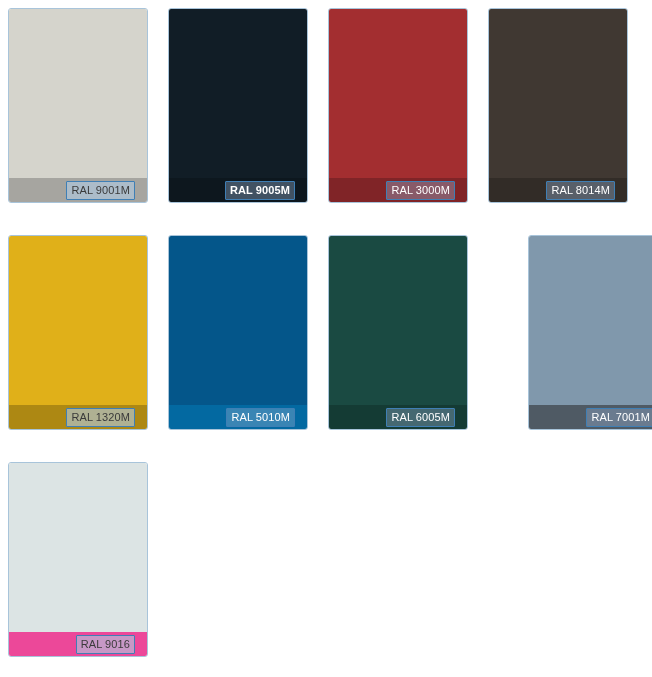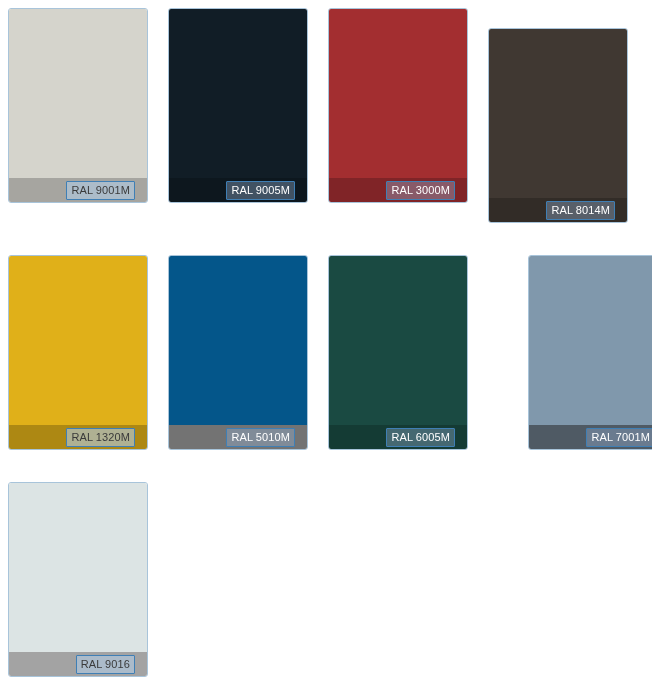--- a/index.html
+++ b/index.html
@@ -79,59 +79,59 @@
 
 <div id="swatch-grid">
     <div class="swatch-card" style="border-color: rgb(168, 196, 218);">
       <div class="swatch-color" style="background: rgb(213, 212, 204);"></div>
       <div class="swatch-footer" style="background: rgb(166, 165, 160);">
         <span class="swatch-label on-light" style="border-color: rgb(63, 127, 181);">RAL 9001M</span>
       </div>
     </div>
     <div class="swatch-card" style="border-color: rgb(168, 196, 218);">
       <div class="swatch-color" style="background: rgb(17, 29, 38);"></div>
-      <div class="swatch-footer" style="background: rgb(13, 23, 30);">
+      <div class="swatch-footer" style="background: rgb(13, 23, 30); font-weight: bold;">
         <span class="swatch-label on-dark" style="border-color: rgb(63, 127, 181);">RAL 9005M</span>
       </div>
     </div>
     <div class="swatch-card" style="border-color: rgb(168, 196, 218);">
       <div class="swatch-color" style="background: rgb(163, 46, 48);"></div>
       <div class="swatch-footer" style="background: rgb(128, 36, 39); padding-left: 21px;">
         <span class="swatch-label on-dark" style="border-color: rgb(63, 127, 181);">RAL 3000M</span>
       </div>
     </div>
-    <div class="swatch-card" style="border-color: rgb(168, 196, 218); margin-top: 20px;">
+    <div class="swatch-card" style="border-color: rgb(168, 196, 218);">
       <div class="swatch-color" style="background: rgb(64, 56, 50);"></div>
       <div class="swatch-footer" style="background: rgb(50, 44, 39);">
         <span class="swatch-label on-dark" style="border-color: rgb(63, 127, 181);">RAL 8014M</span>
       </div>
     </div>
     <div class="swatch-card" style="border-color: rgb(168, 196, 218);">
       <div class="swatch-color" style="background: rgb(224, 176, 25);"></div>
       <div class="swatch-footer" style="background: rgb(173, 136, 19);">
         <span class="swatch-label on-light" style="border-color: rgb(63, 127, 181);">RAL 1320M</span>
       </div>
     </div>
     <div class="swatch-card" style="border-color: rgb(168, 196, 218);">
       <div class="swatch-color" style="background: rgb(4, 86, 138);"></div>
-      <div class="swatch-footer" style="background: #737373;">
+      <div class="swatch-footer" style="background: #0369a1;">
         <span class="swatch-label on-dark" style="border-color: rgb(63, 127, 181);">RAL 5010M</span>
       </div>
     </div>
     <div class="swatch-card" style="border-color: rgb(168, 196, 218);">
       <div class="swatch-color" style="background: rgb(26, 74, 66);"></div>
       <div class="swatch-footer" style="background: rgb(20, 59, 52);">
         <span class="swatch-label on-dark" style="border-color: rgb(63, 127, 181);">RAL 6005M</span>
       </div>
     </div>
     <div class="swatch-card" style="border-color: rgb(168, 196, 218); margin-left: 40px;">
       <div class="swatch-color" style="background: rgb(128, 152, 172);"></div>
       <div class="swatch-footer" style="background: rgb(79, 90, 100);">
         <span class="swatch-label on-dark" style="border-color: rgb(63, 127, 181);">RAL 7001M</span>
       </div>
     </div>
     <div class="swatch-card" style="border-color: rgb(168, 196, 218);">
       <div class="swatch-color" style="background: rgb(220, 228, 228);"></div>
-      <div class="swatch-footer" style="background: #a3a3a3;">
+      <div class="swatch-footer" style="background: #ec4899;">
         <span class="swatch-label on-light" style="border-color: rgb(63, 127, 181);">RAL 9016</span>
       </div>
     </div>
   </div>
 
 </body></html>

